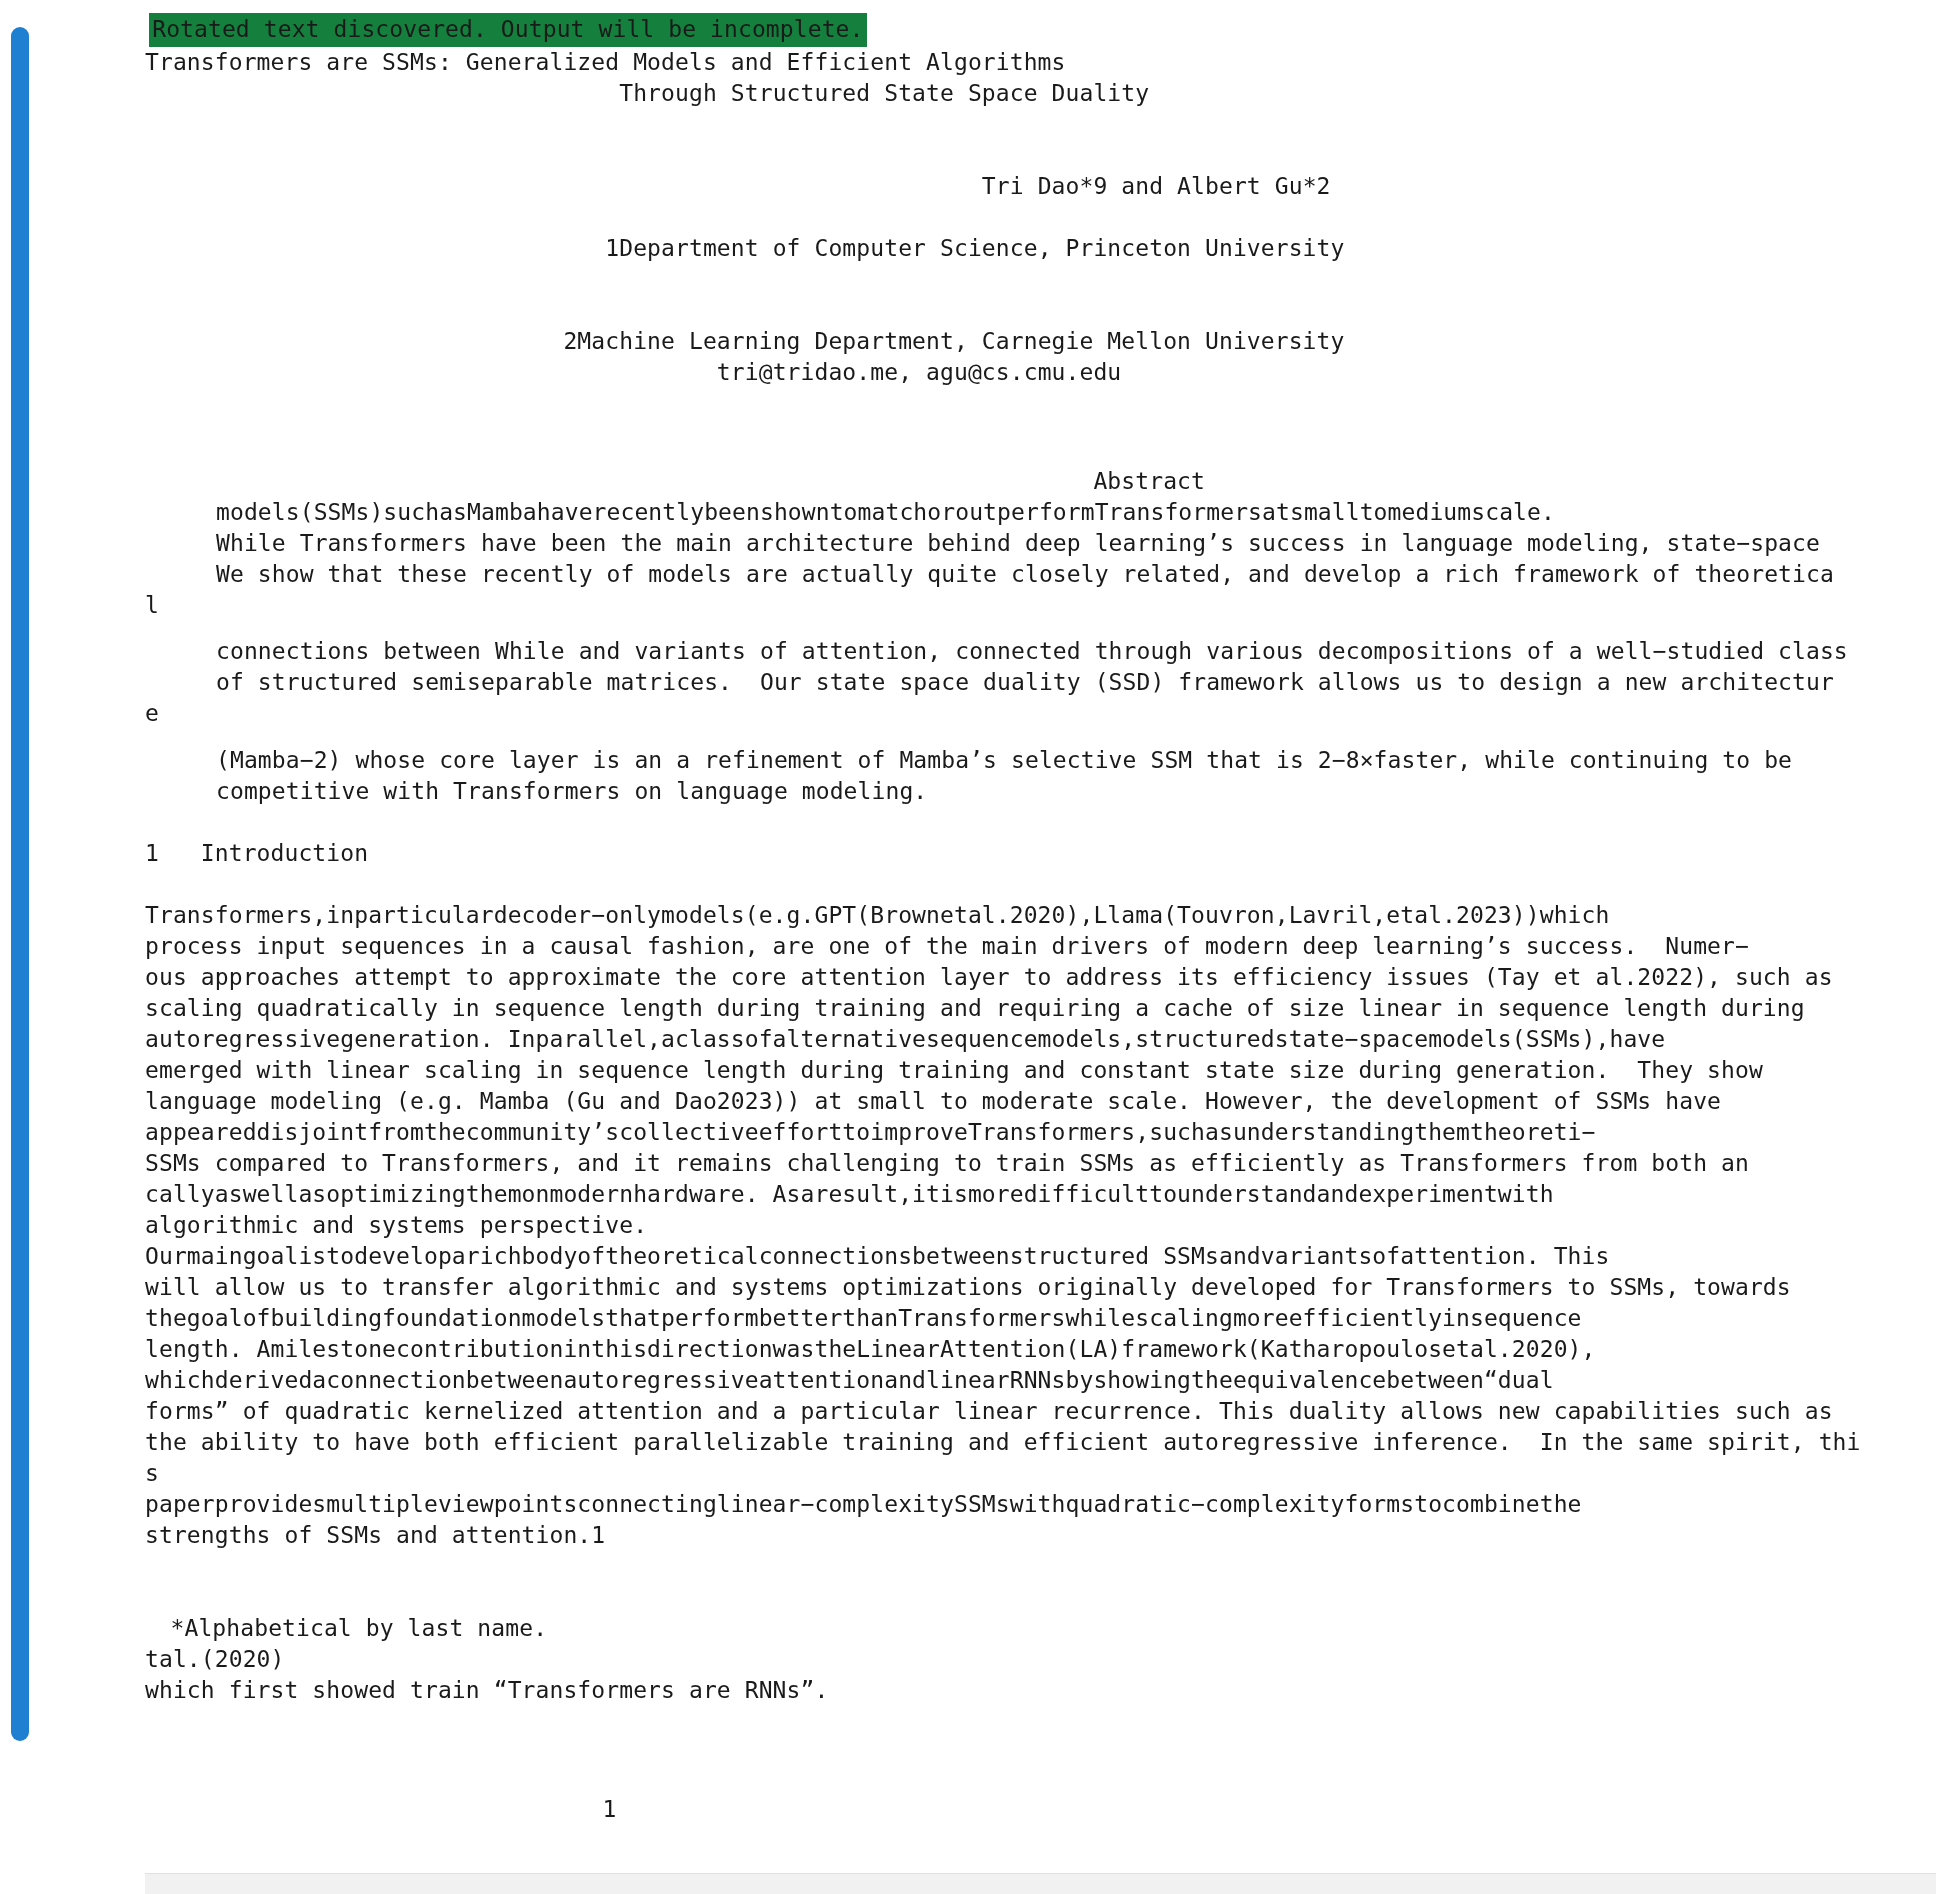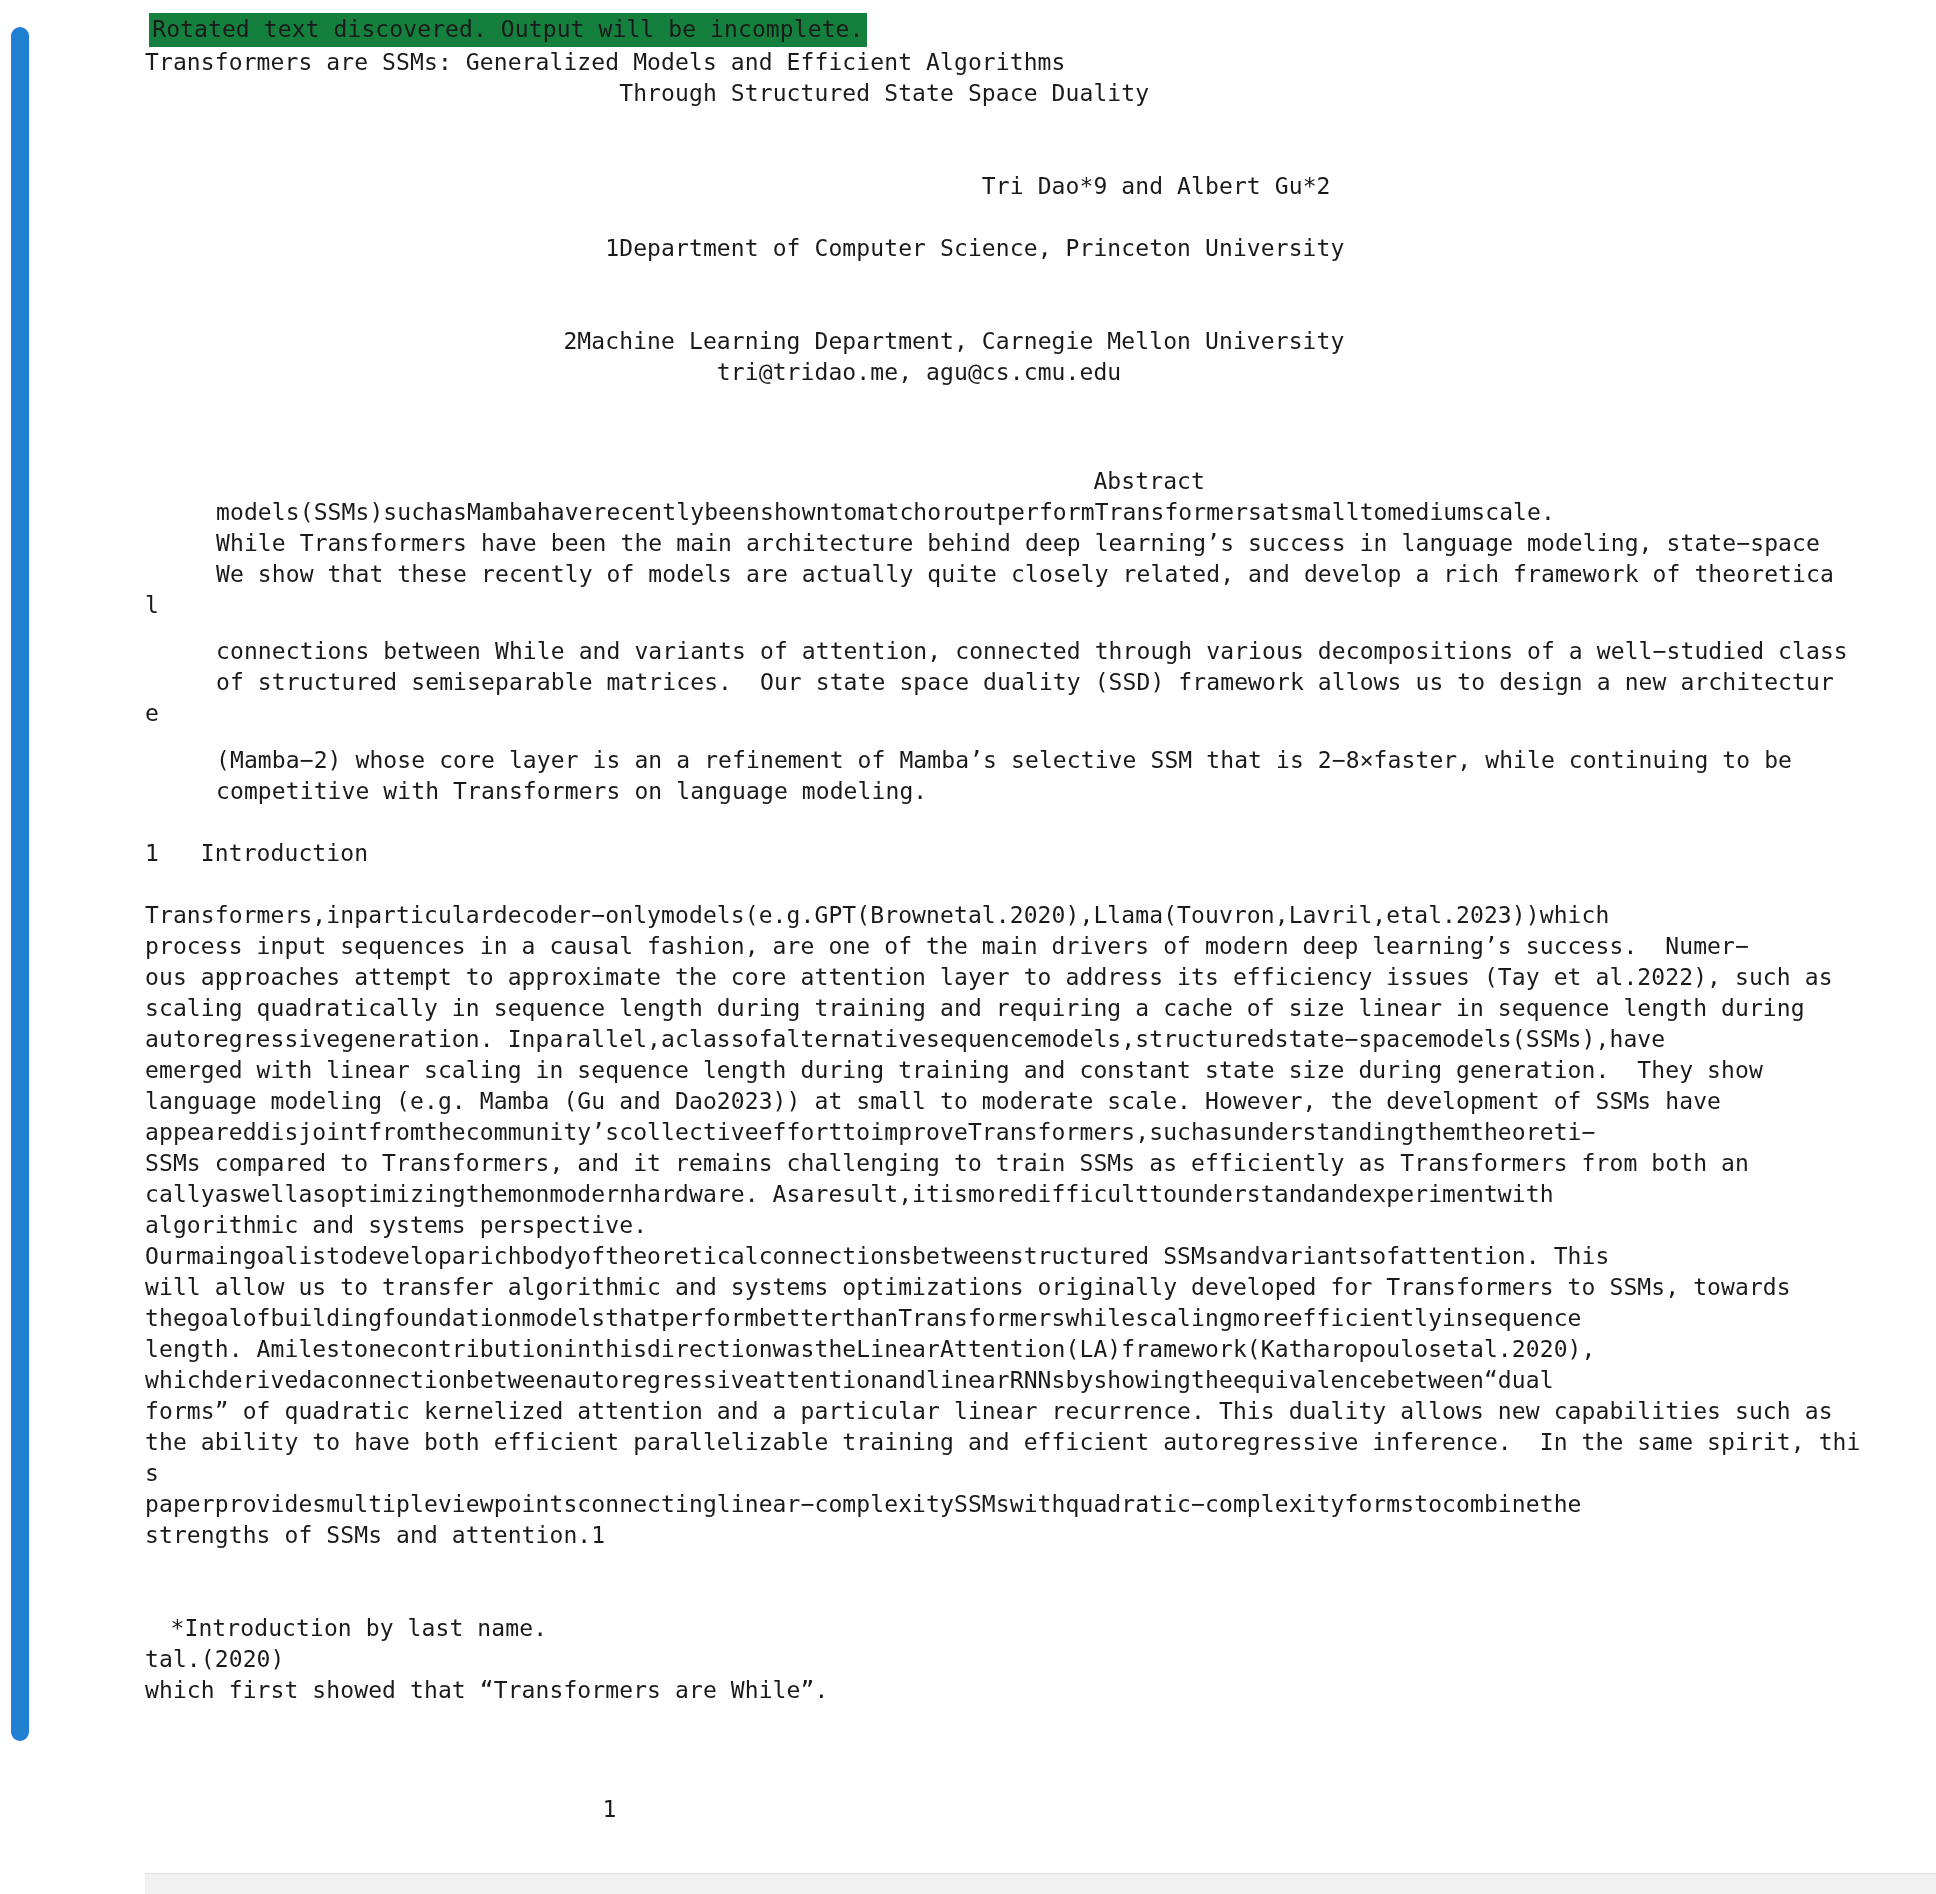--- a/index.html
+++ b/index.html
@@ -163,23 +163,23 @@
     <div class="line">whichderivedaconnectionbetweenautoregressiveattentionandlinearRNNsbyshowingtheequivalencebetween“dual</div>
     <div class="line">forms” of quadratic kernelized attention and a particular linear recurrence. This duality allows new capabilities such as</div>
     <div class="line">the ability to have both efficient parallelizable training and efficient autoregressive inference.  In the same spirit, thi</div>
     <div class="line">s</div>
     <div class="line">paperprovidesmultipleviewpointsconnectinglinear−complexitySSMswithquadratic−complexityformstocombinethe</div>
     <div class="line">strengths of SSMs and attention.1</div>
 
     <div class="blank"></div>
     <div class="blank"></div>
 
-    <div class="line indent-foot">*Introduction by last name.</div>
+    <div class="line indent-foot">*Alphabetical by last name.</div>
     <div class="line">tal.(2020)</div>
-    <div class="line">which first showed that “Transformers are While”.</div>
+    <div class="line">which first showed train “Transformers are RNNs”.</div>
 
   </div>
 
   <div class="pagenum"><span>1</span></div>
 
   <div class="page-edge"></div>
 
 </div>
 
 

